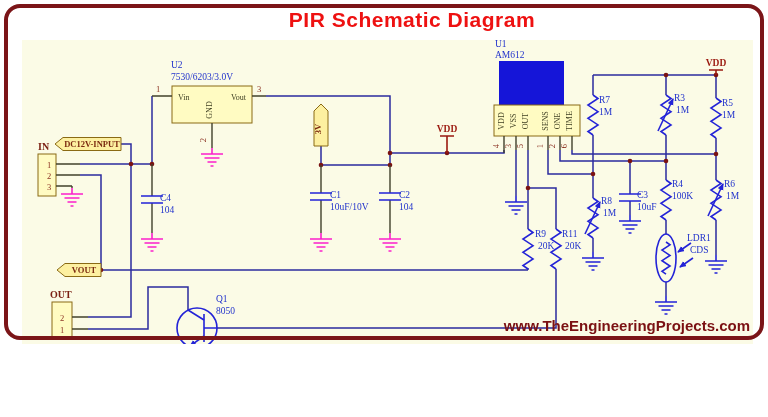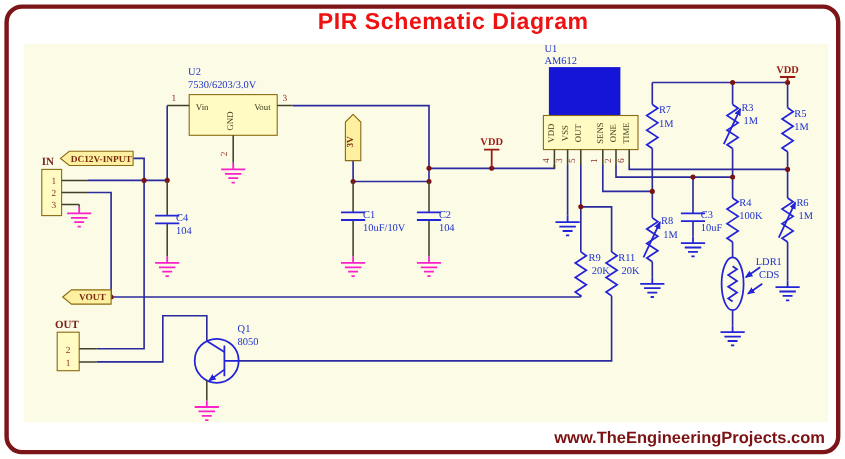--- a/index.html
+++ b/index.html
@@ -1,16 +1,16 @@
 <!DOCTYPE html>
 <html><head>
 <meta charset="utf-8">
 <style>
   html,body{margin:0;padding:0;background:#ffffff;}
-  #page{position:relative;width:768px;height:417px;background:#ffffff;overflow:hidden;
+  #page{position:relative;width:768px;height:344px;background:#ffffff;overflow:hidden;
         font-family:"Liberation Serif","DejaVu Serif",serif;}
   #frame{position:absolute;left:4px;top:4px;right:4px;bottom:4px;
          border:4px solid #7b1518;border-radius:16px;pointer-events:none;}
   #title{position:absolute;left:0;right:0;top:8px;text-align:center;text-indent:56px;
          font-family:"Liberation Sans","DejaVu Sans",sans-serif;
          font-weight:bold;font-size:21px;color:#ee1111;letter-spacing:0.5px;}
   #footer{position:absolute;right:18px;bottom:10px;
           font-family:"Liberation Sans","DejaVu Sans",sans-serif;
           font-weight:bold;font-size:15px;color:#7b1113;margin-left:29px;}
   svg{position:absolute;left:0;top:0;}

